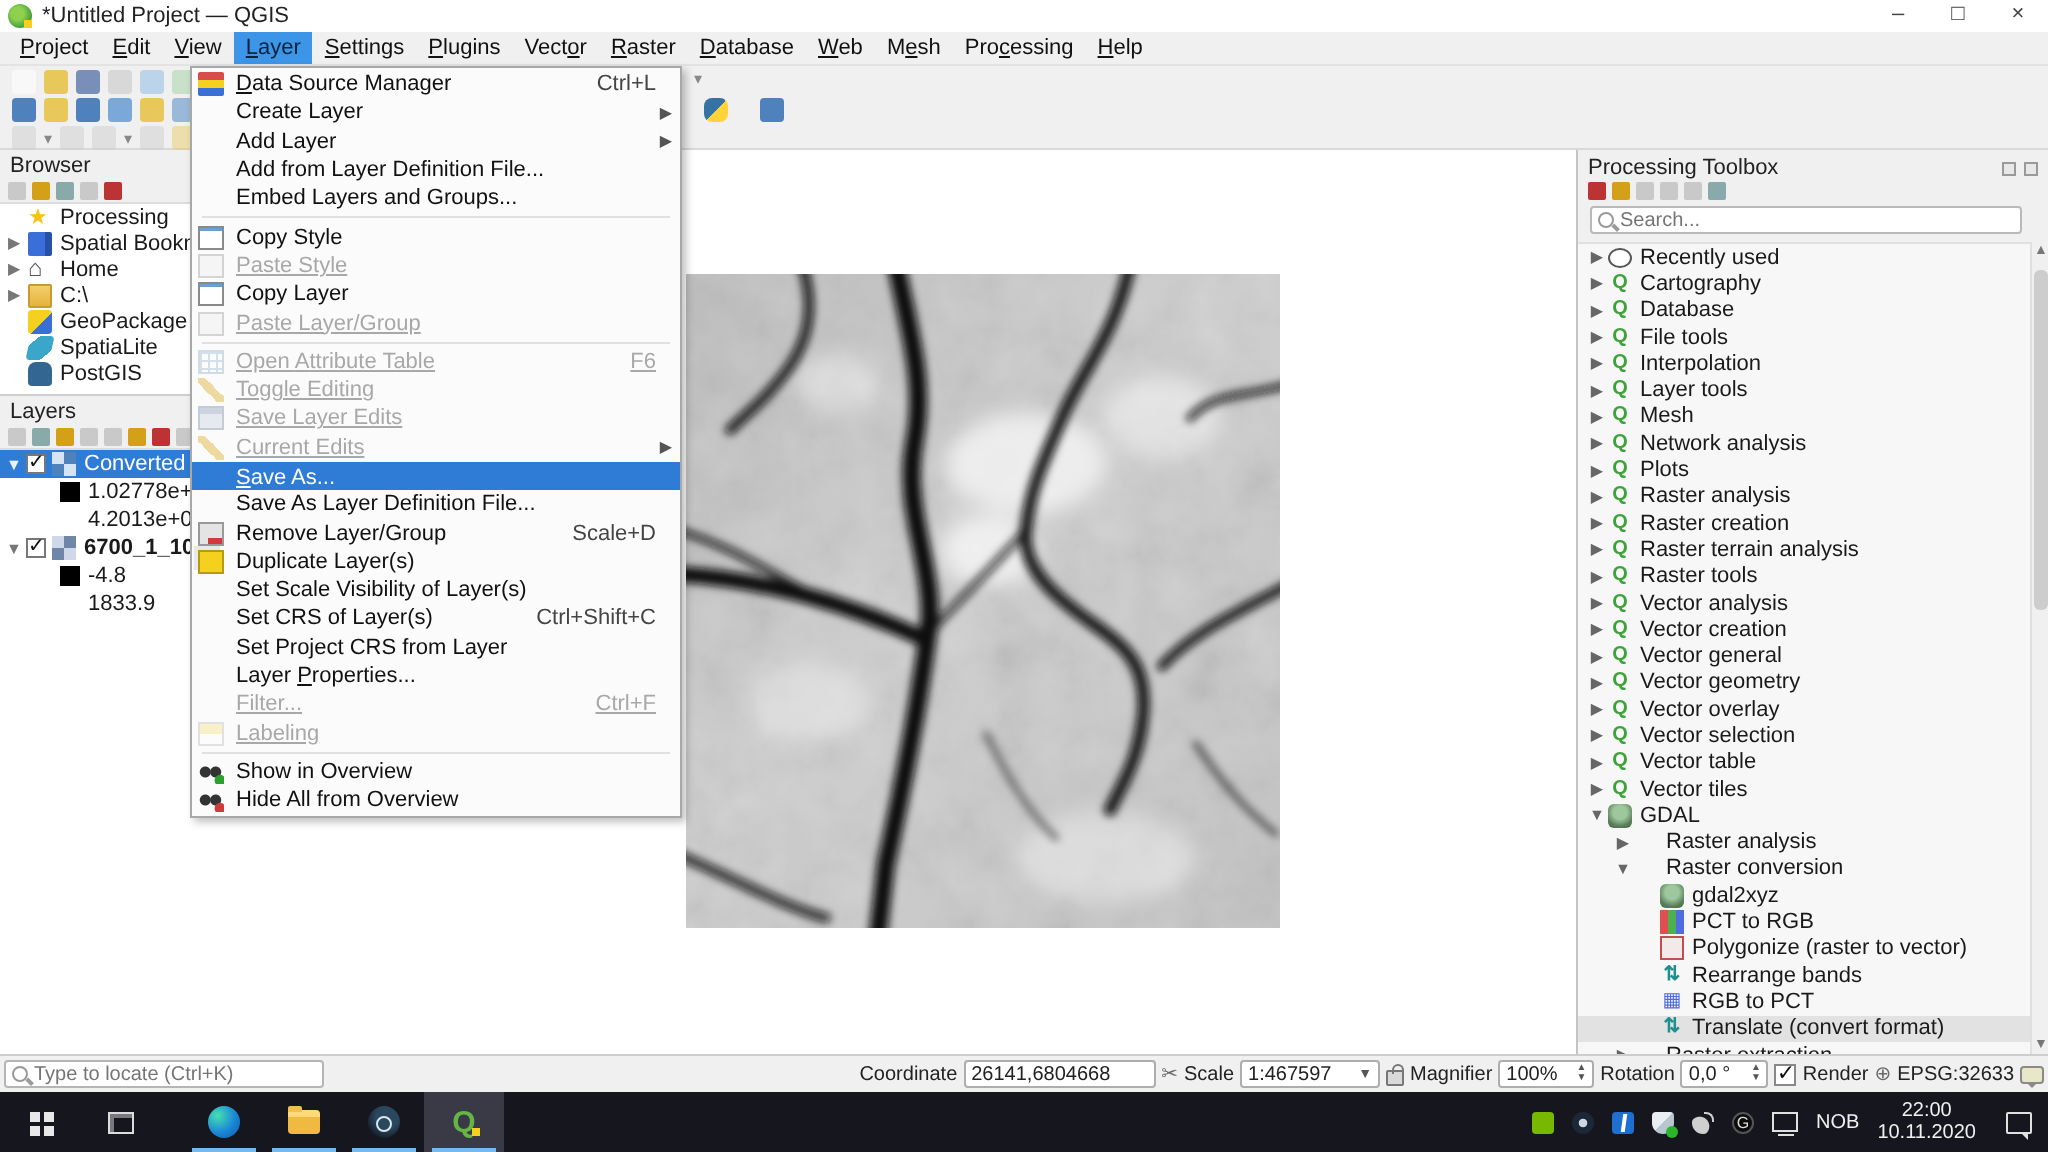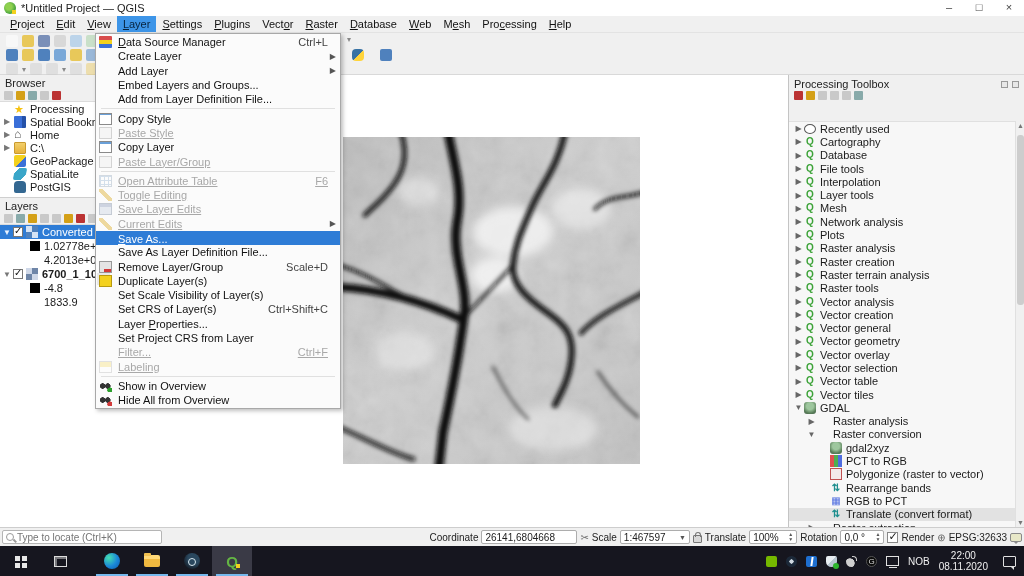--- a/index.html
+++ b/index.html
@@ -383,20 +383,24 @@
       </span>
     </div>
     <div class="ptool" style="padding-left:5px;">
       <span class="c1"></span>
       <span class="c2"></span>
       <span></span>
       <span></span>
       <span></span>
       <span class="c3"></span>
     </div>
+    <div id="proc-search">
+      <span class="mag"></span>
+      <input type="text" placeholder="Search..." style="">
+    </div>
     <div id="proc-list">
         <div class="proc-row" style="padding-left: 4px;">
           <span class="proc-arrow">▶</span>
           <span class="proc-ic ic-clock"></span>
           <span>Recently used</span>
         </div>
         <div class="proc-row" style="padding-left: 4px;">
           <span class="proc-arrow">▶</span>
           <span class="proc-ic ic-q">Q</span>
           <span>Cartography</span>
@@ -565,25 +569,25 @@
         <span class="mlabel">Create Layer</span>
         <span class="msub">▶</span>
       </div>
       <div class="mrow">
         <span class="mic"></span>
         <span class="mlabel">Add Layer</span>
         <span class="msub">▶</span>
       </div>
       <div class="mrow">
         <span class="mic"></span>
+        <span class="mlabel">Add from Layer Definition File...</span>
+      </div>
+      <div class="mrow">
+        <span class="mic"></span>
         <span class="mlabel">Embed Layers and Groups...</span>
-      </div>
-      <div class="mrow">
-        <span class="mic"></span>
-        <span class="mlabel">Add from Layer Definition File...</span>
       </div>
       <div class="menu-sep"></div>
       <div class="mrow">
         <span class="mic ic-copy"></span>
         <span class="mlabel">Copy Style</span>
       </div>
       <div class="mrow disabled">
         <span class="mic ic-paste"></span>
         <span class="mlabel">Paste Style</span>
       </div>
@@ -635,25 +639,25 @@
         <span class="mic"></span>
         <span class="mlabel">Set Scale Visibility of Layer(s)</span>
       </div>
       <div class="mrow">
         <span class="mic"></span>
         <span class="mlabel">Set CRS of Layer(s)</span>
         <span class="mshort">Ctrl+Shift+C</span>
       </div>
       <div class="mrow">
         <span class="mic"></span>
+        <span class="mlabel">Set Project CRS from Layer</span>
+      </div>
+      <div class="mrow">
+        <span class="mic"></span>
         <span class="mlabel">Layer <u>P</u>roperties...</span>
-      </div>
-      <div class="mrow">
-        <span class="mic"></span>
-        <span class="mlabel">Set Project CRS from Layer</span>
       </div>
       <div class="mrow disabled">
         <span class="mic"></span>
         <span class="mlabel">Filter...</span>
         <span class="mshort">Ctrl+F</span>
       </div>
       <div class="mrow disabled">
         <span class="mic ic-label"></span>
         <span class="mlabel">Labeling</span>
       </div>
@@ -676,21 +680,21 @@
     <div id="sb-right">
       <span class="sb-label">Coordinate</span>
       <span class="sb-box" style="width:96px;">26141,6804668</span>
       <span class="sb-ico">✂</span>
       <span class="sb-label">Scale</span>
       <span class="sb-box" style="width:70px;">
         <span>1:467597</span>
         <span style="margin-left:auto; font-size:7px; color:#555;">▼</span>
       </span>
       <span class="lockico"></span>
-      <span class="sb-label">Translate</span>
+      <span class="sb-label">Magnifier</span>
       <span class="sb-box" style="width:48px;">
         <span>100%</span>
         <span class="spin" style="margin-left:auto;">
             <span>▲</span>
             <span>▼</span>
           </span>
       </span>
       <span class="sb-label">Rotation</span>
       <span class="sb-box" style="width:44px;">
         <span>0,0 °</span>
@@ -730,19 +734,19 @@
       <span class="tray-ic nvidia-ic"></span>
       <span class="tray-ic steam2-ic"></span>
       <span class="tray-ic bt-ic"></span>
       <span class="tray-ic defender-ic"></span>
       <span class="tray-ic dish-ic"></span>
       <span class="tray-ic ghub-ic">G</span>
       <span class="net-ic"></span>
       <span id="tray-lang">NOB</span>
       <span id="tray-clock">
         <span>22:00</span><br>
-        <span>08.11.2020</span>
+        <span>10.11.2020</span>
       </span>
       <span class="notif-ic"></span>
     </div>
   </div>
 
 </div>
 
 </body></html>

